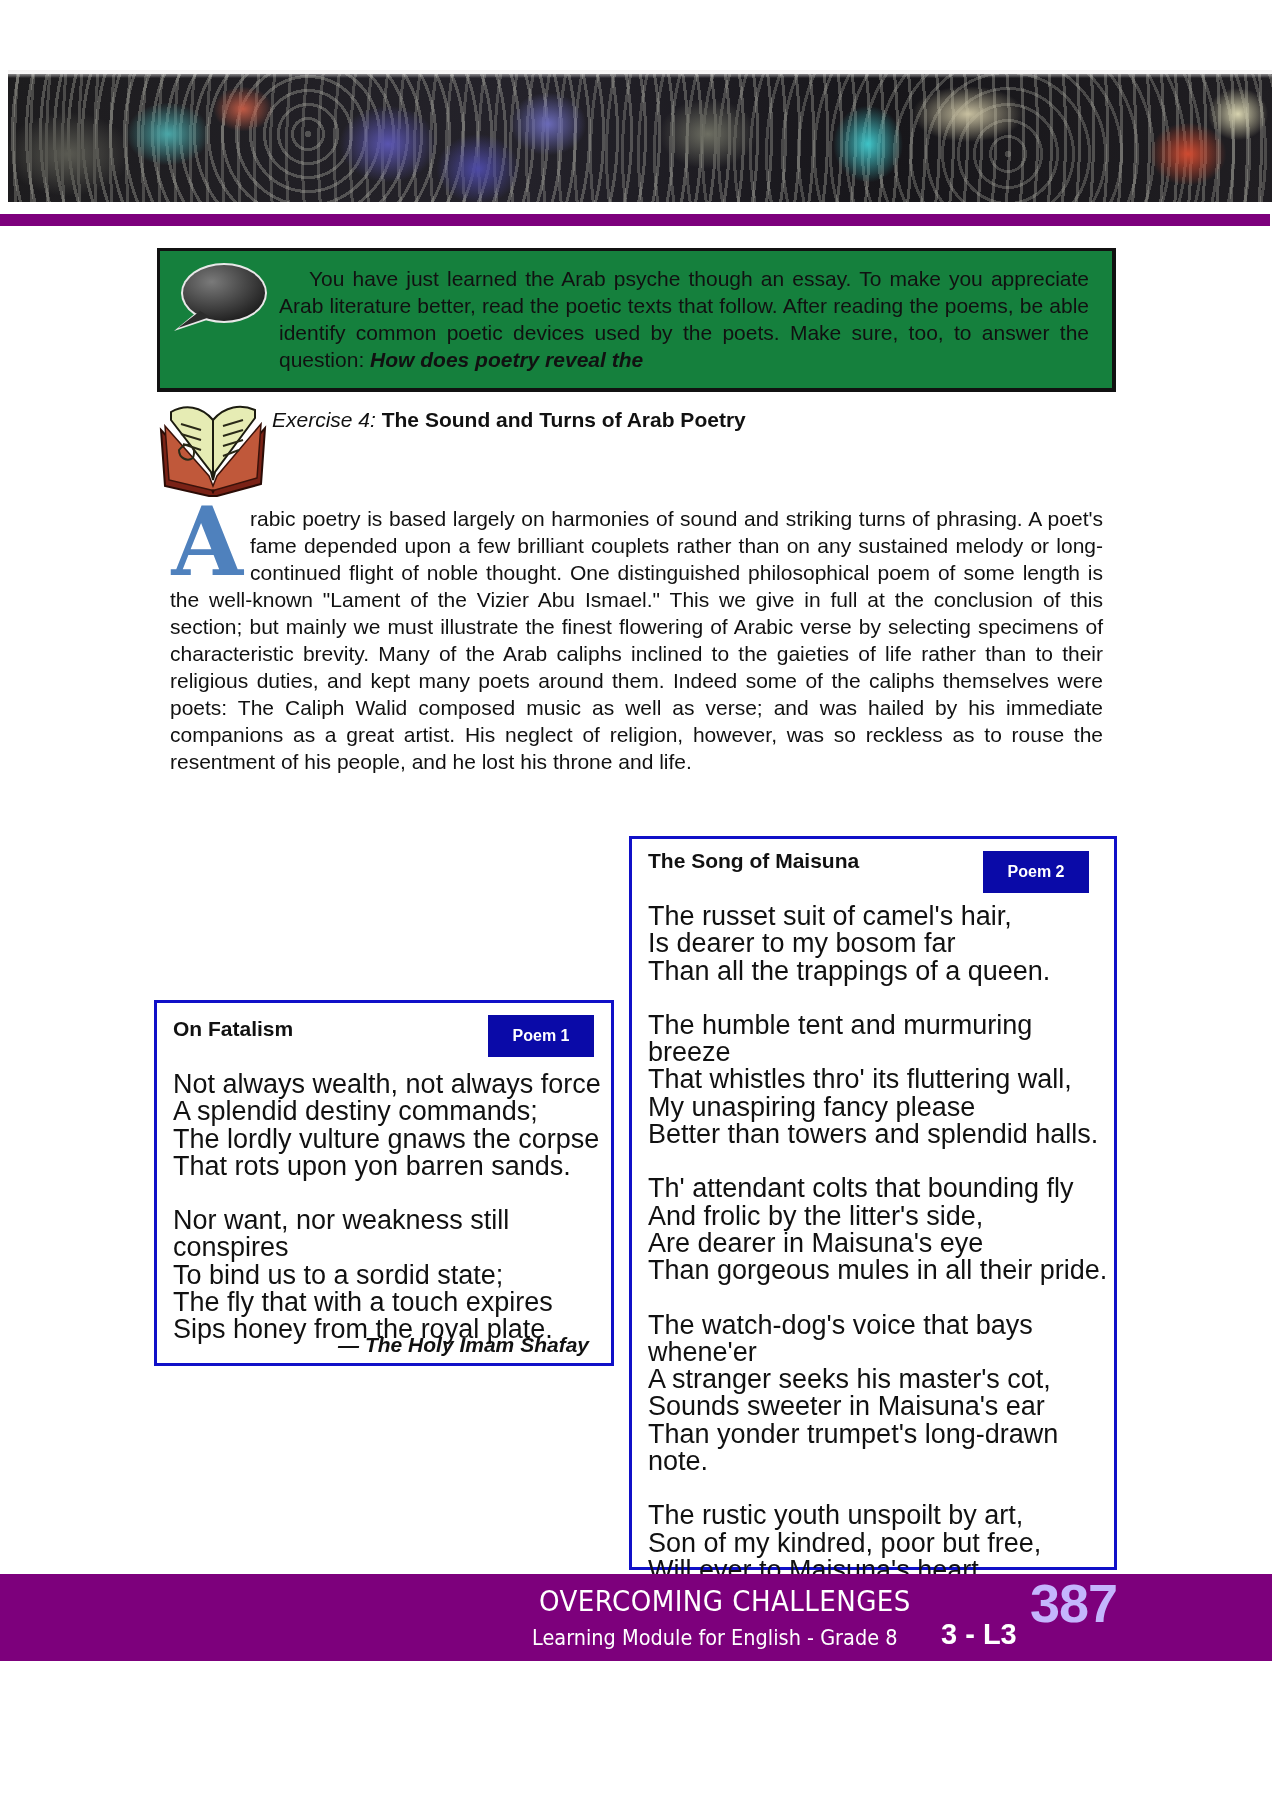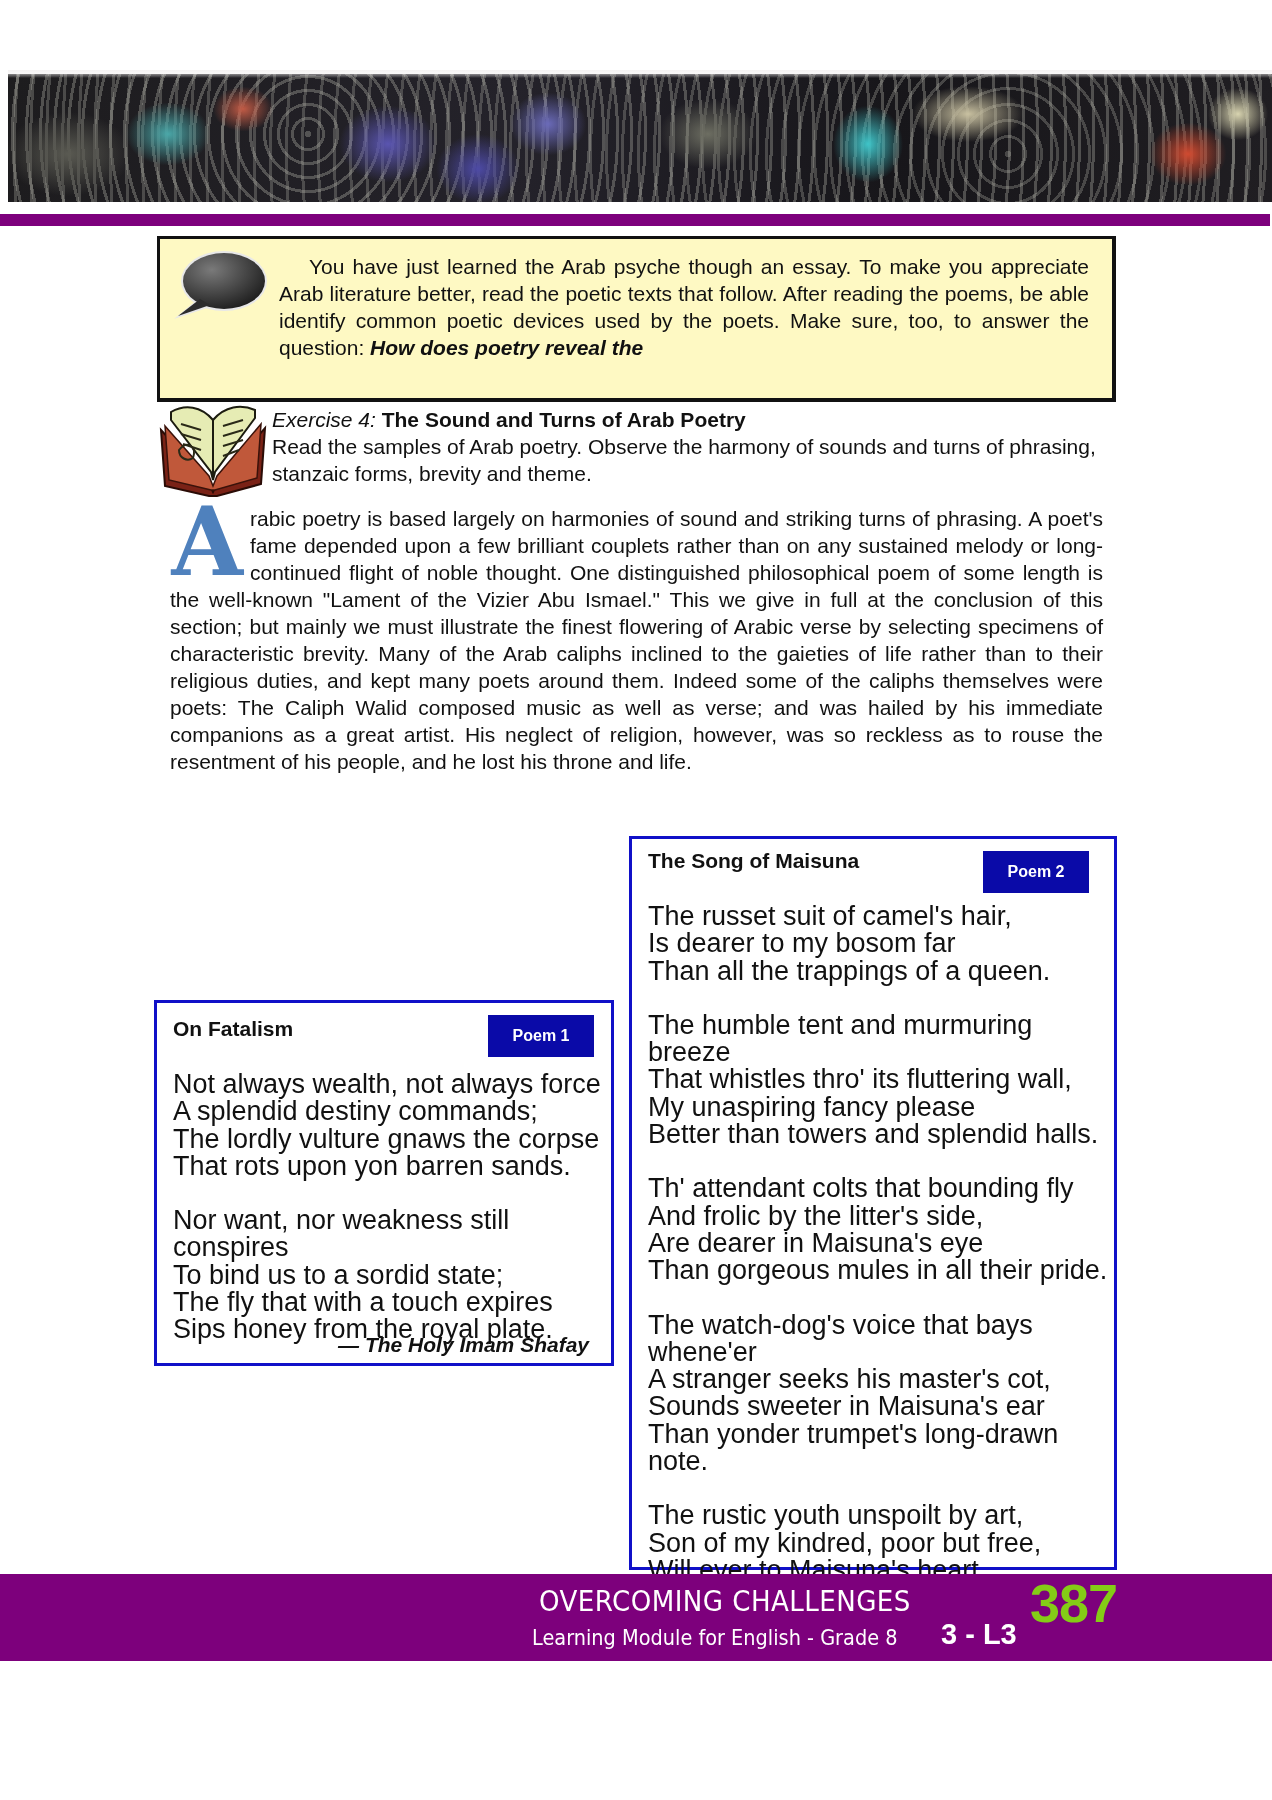--- a/index.html
+++ b/index.html
@@ -28,22 +28,22 @@
   .banner-fade {
     position: absolute; left: 8px; top: 70px; width: 1264px; height: 8px;
     background: linear-gradient(#f4f2f2, rgba(255,255,255,0));
   }
   .top-rule {
     position: absolute; left: 0; top: 214px; width: 1270px; height: 12px; background: #7d007c;
   }
 
   
   .intro-box {
-    position: absolute; left: 157px; top: 236px; width: 959px; height: 166px;
-    border: 3px solid #111; border-right-width: 4px; border-bottom-width: 4px; background: #fef9c3;
+    position: absolute; left: 157px; top: 248px; width: 959px; height: 144px;
+    border: 3px solid #111; border-right-width: 4px; border-bottom-width: 4px; background: #15803d;
   }
   .bubble-icon { position: absolute; left: 10px; top: 10px; width: 100px; height: 78px; }
   .intro-text {
     position: absolute; left: 119px; top: 14px; width: 810px;
     font-size: 21px; line-height: 27px; text-align: justify; text-indent: 30px; color: #111;
   }
   .intro-text .q { font-weight: bold; font-style: italic; }
 
   
   .book-icon { position: absolute; left: 157px; top: 400px; width: 112px; height: 98px; }
@@ -103,21 +103,21 @@
   }
   .footer-sub {
     position: absolute; left: 532px; top: 52px; color: #fff; font-size: 21px;
     font-family: "DejaVu Sans", sans-serif; transform: scaleX(0.92); transform-origin: left;
   }
   .footer-code {
     position: absolute; left: 941px; top: 44px; color: #fff; font-size: 29px; font-weight: bold;
     font-family: "Liberation Sans", sans-serif;
   }
   .footer-page {
-    position: absolute; left: 1030px; top: -2px; color: #84cc16; font-size: 54px; font-weight: bold;
+    position: absolute; left: 1030px; top: -2px; color: #c4b5fd; font-size: 54px; font-weight: bold;
     font-family: "Liberation Sans", sans-serif; letter-spacing: -1px;
   }
 </style>
 </head>
 <body>
 
 <div class="banner"></div>
 <div class="banner-fade"></div>
 <div class="top-rule"></div>
 
@@ -140,21 +140,20 @@
 <svg class="book-icon" viewBox="0 0 112 98">
   <path d="M4 30 L50 80 L56 92 L62 80 L108 28 L104 84 L60 96 L52 96 L8 86 Z" fill="#7a2216" stroke="#2a0c06" stroke-width="2"></path>
   <path d="M8 26 L52 76 L56 86 L60 76 L104 24 L100 78 L58 90 L54 90 L12 80 Z" fill="#c0583a" stroke="#3a120a" stroke-width="1.5"></path>
   <path d="M14 20 L54 72 L56 80 L56 20 C44 6 28 4 14 12 Z" fill="#e6ecb4" stroke="#1c1c10" stroke-width="2"></path>
   <path d="M98 18 L58 72 L56 80 L56 20 C68 6 84 4 98 10 Z" fill="#e6ecb4" stroke="#1c1c10" stroke-width="2"></path>
   <path d="M24 24 L44 30 M24 34 L44 40 M26 44 L44 50 M66 26 L86 20 M66 36 L86 30 M66 46 L86 40 M66 56 L82 50" stroke="#2a2a18" stroke-width="2" fill="none"></path>
   <path d="M22 50 C30 40 40 46 36 58 C30 62 22 58 22 50 Z" fill="none" stroke="#2a2a18" stroke-width="2"></path>
 </svg>
 <div class="exercise">
   <div><span class="ex-label">Exercise 4:</span> <span class="ex-title">The Sound and Turns of Arab Poetry</span></div>
-  <div>Read the samples of Arab poetry. Observe the harmony of sounds and turns of phrasing, stanzaic forms, brevity and theme.</div>
 </div>
 
 <div class="drop-cap">A</div>
 <p class="body-para"><span class="cap-space"></span><span>rabic poetry is based largely on harmonies of sound and striking turns of phrasing. A poet's fame depended upon a few brilliant couplets rather than on any sustained melody or long-continued flight of noble thought. One distinguished philosophical poem of some length is the well-known "Lament of the Vizier Abu Ismael." This we give in full at the conclusion of this section; but mainly we must illustrate the finest flowering of Arabic verse by selecting specimens of characteristic brevity. Many of the Arab caliphs inclined to the gaieties of life rather than to their religious duties, and kept many poets around them. Indeed some of the caliphs themselves were poets: The Caliph Walid composed music as well as verse; and was hailed by his immediate companions as a great artist. His neglect of religion, however, was so reckless as to rouse the resentment of his people, and he lost his throne and life.</span></p>
 
 <div class="poem poem1">
   <div class="poem-title">On Fatalism</div>
   <div class="poem-badge">Poem 1</div>
   <div class="stanzas">
     <div class="stanza">

